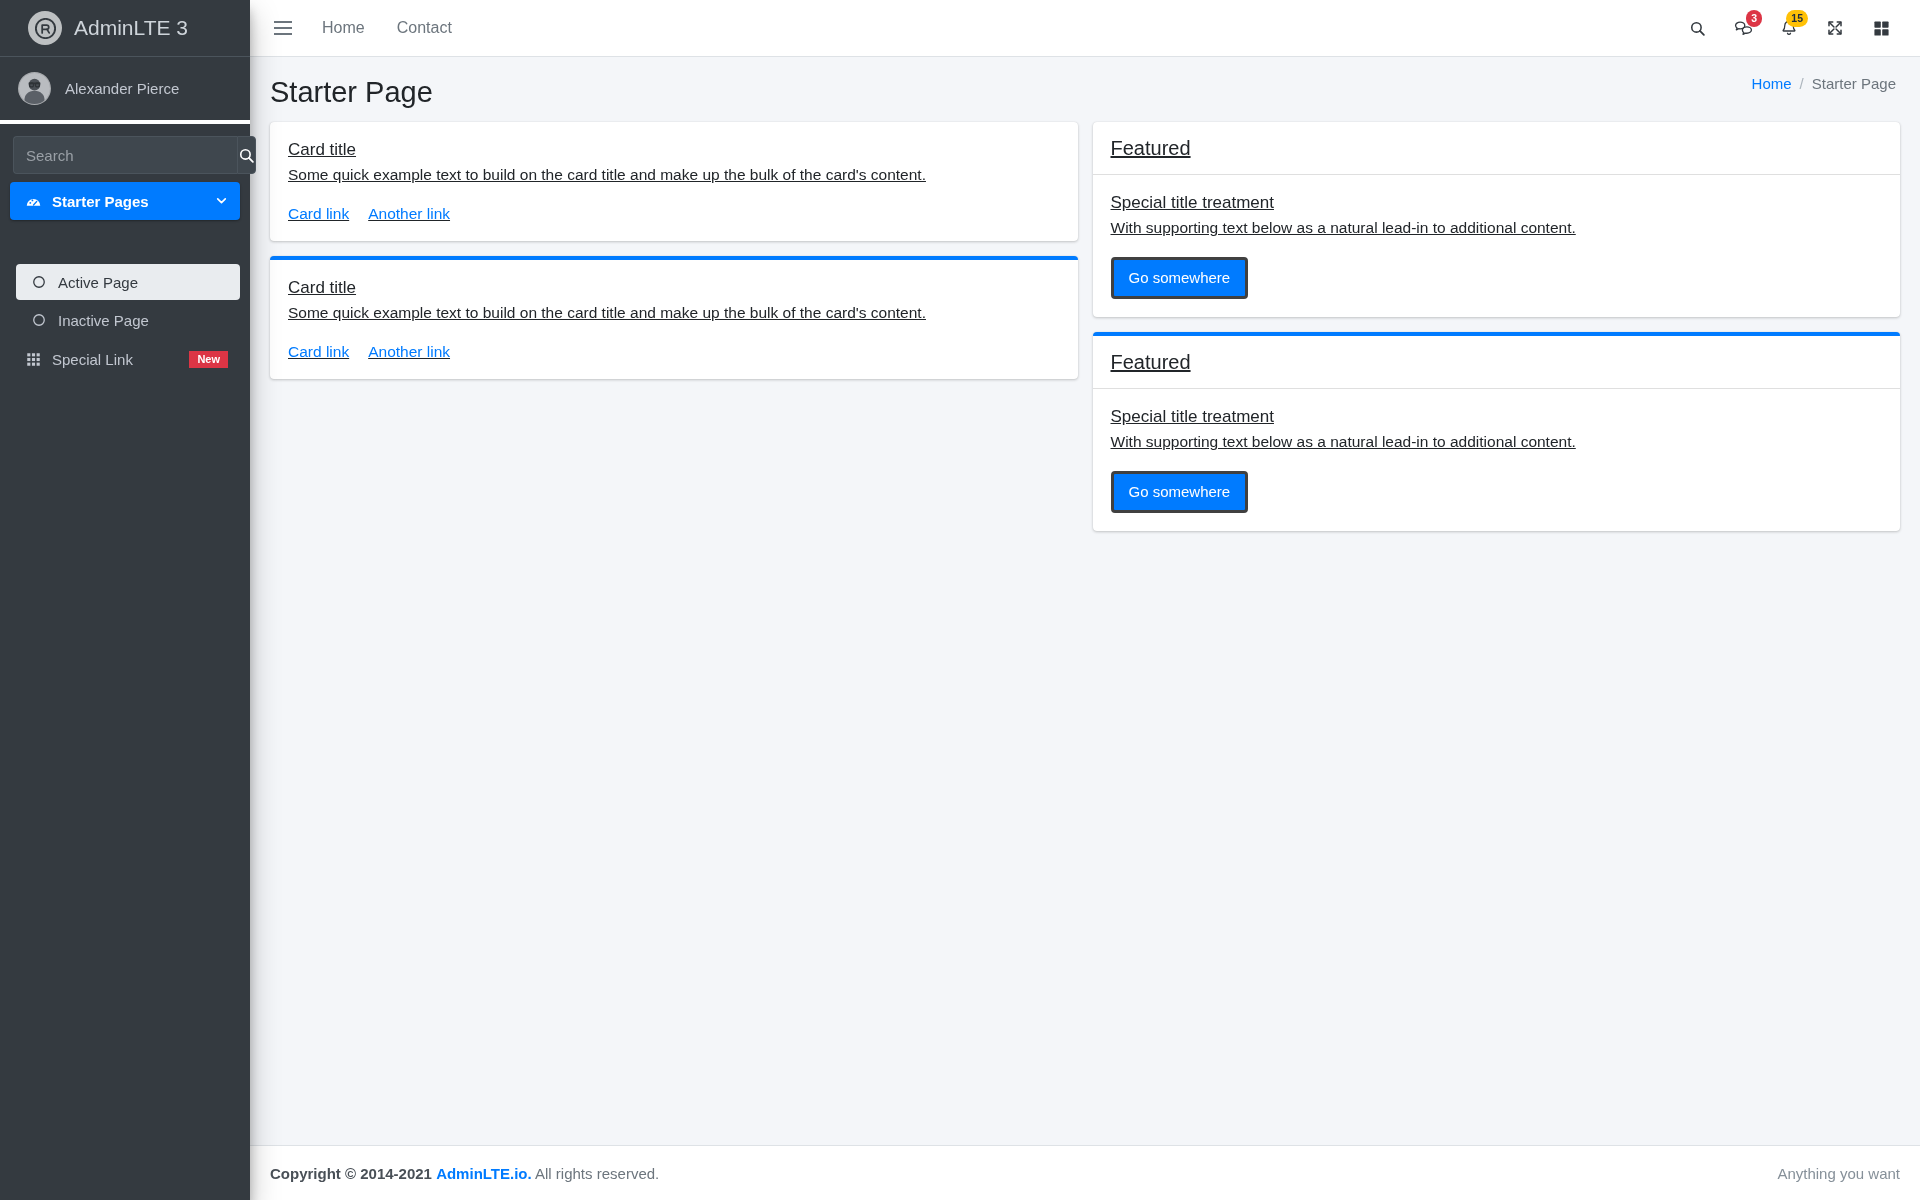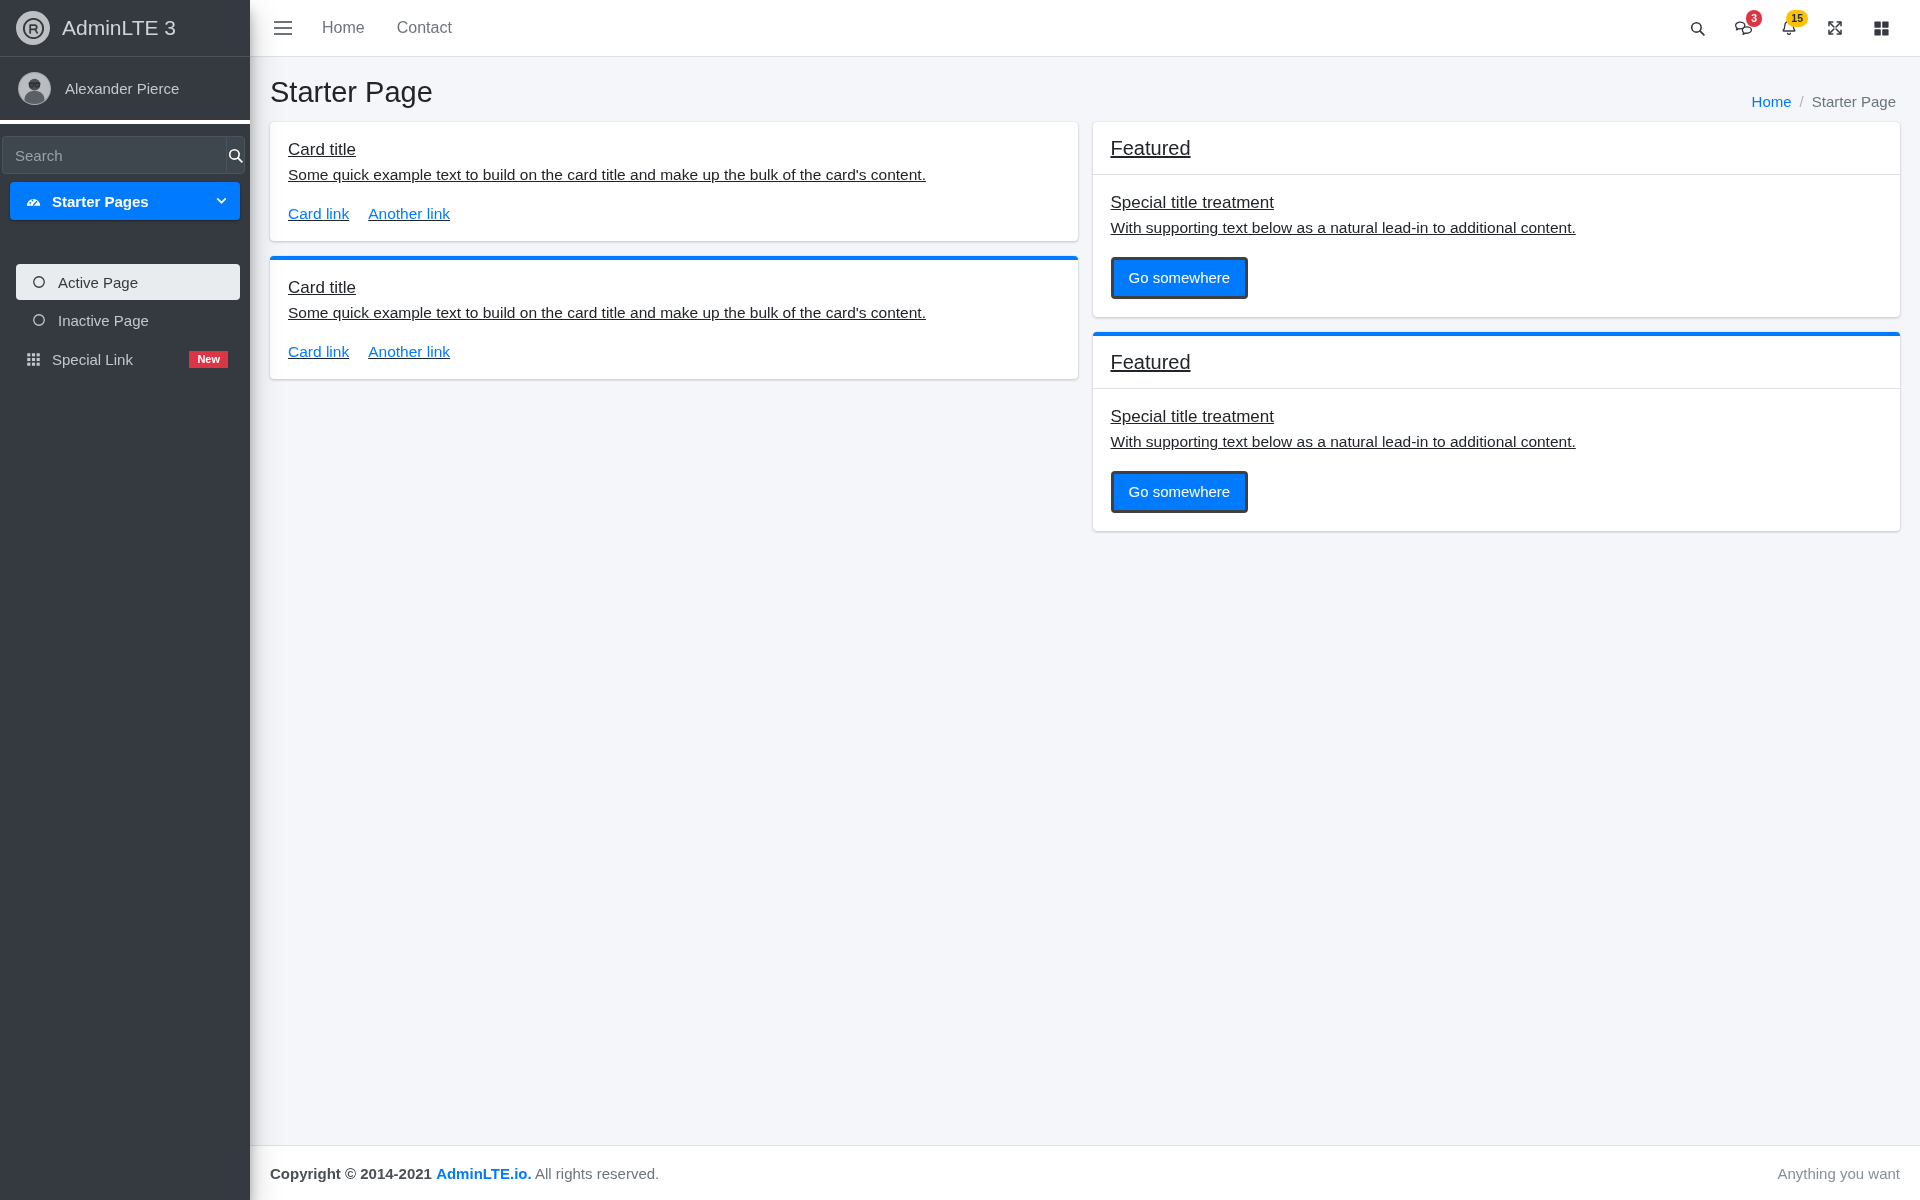--- a/index.html
+++ b/index.html
@@ -26,21 +26,21 @@
     background: #343a40;
     color: #c2c7d0;
     z-index: 30;
     box-shadow: 0 14px 28px rgba(0,0,0,.25), 0 10px 10px rgba(0,0,0,.22);
   }
 
   .brand {
     display: flex;
     align-items: center;
     height: 57px;
-    padding: 0 16px;
+    padding: 0 28px;
     border-bottom: 1px solid #4b545c;
     text-decoration: none;
   }
   .brand-logo {
     width: 34px; height: 34px;
     border-radius: 50%;
     background: #d6d8d9;
     display: flex; align-items: center; justify-content: center;
     margin-right: 12px;
     flex: 0 0 34px;
@@ -70,21 +70,21 @@
     border: 1px solid rgba(255,255,255,.25);
   }
   .avatar svg { display:block; width:100%; height:100%; }
   .user-name {
     font-size: 15px;
     color: #c2c7d0;
     white-space: nowrap;
   }
 
   .search-wrap {
-    padding: 12px 10px 8px 2px;
+    padding: 12px 10px 8px 13px;
     display: flex;
   }
   .search-input {
     flex: 1 1 auto;
     height: 38px;
     background: #3f474e;
     border: 1px solid #4b545c;
     border-right: none;
     border-radius: 4px 0 0 4px;
     color: #fff;
@@ -205,21 +205,21 @@
     top: 57px; left: 250px;
     width: 1670px;
     height: 1088px;
     background: #f4f6f9;
     overflow: hidden;
   }
 
   .content-header {
     padding: 18px 20px 12px 20px;
     display: flex;
-    align-items: flex-end;
+    align-items: flex-start;
   }
   .page-title {
     font-size: 29px;
     font-weight: 400;
     color: #212529;
     line-height: 1.2;
   }
   .breadcrumb {
     margin-left: auto;
     display: flex;

